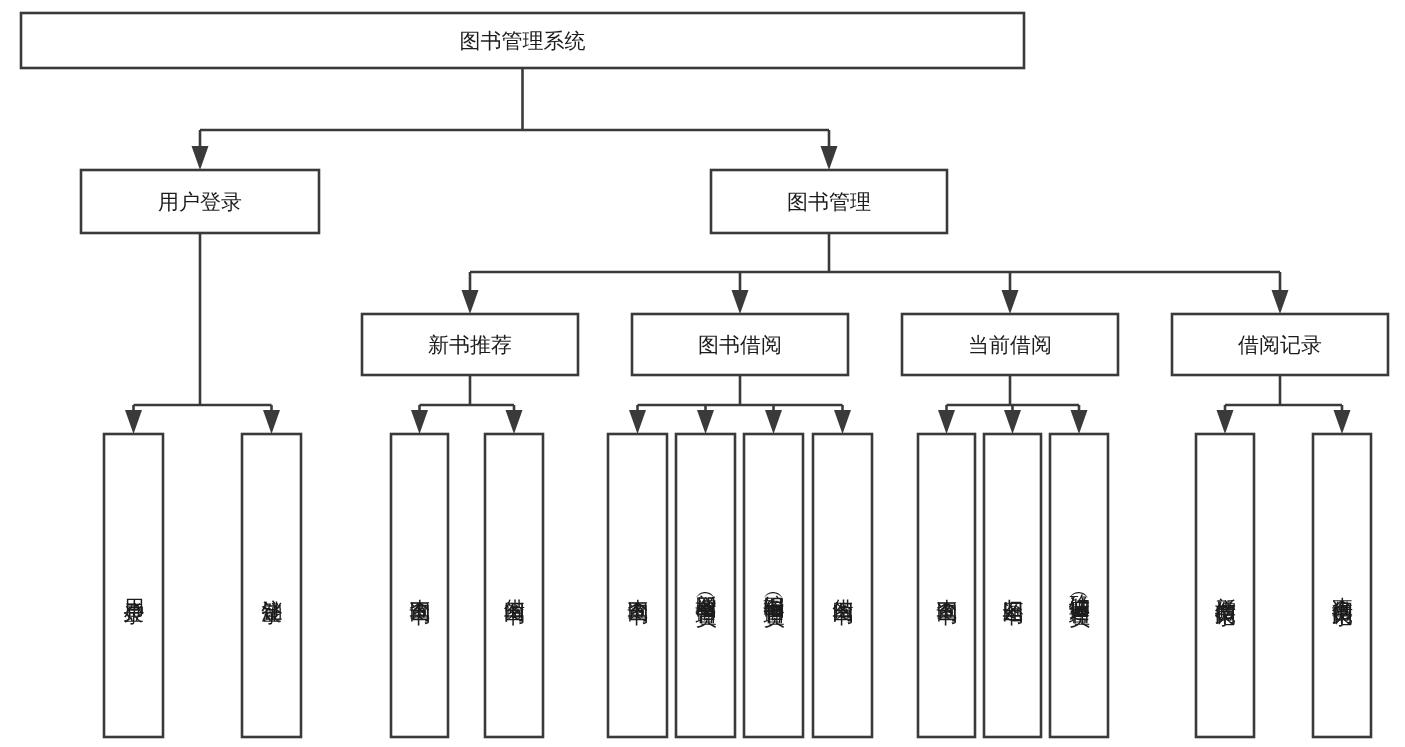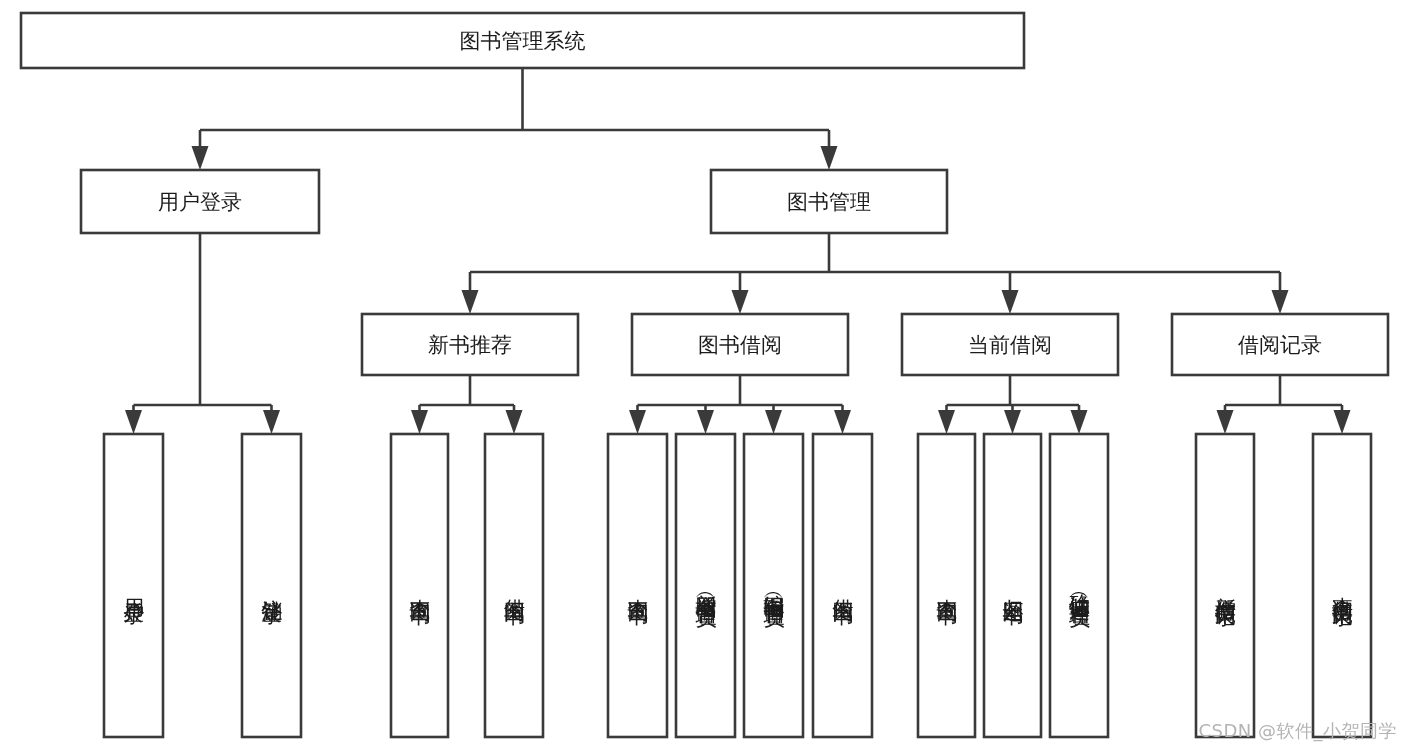--- a/index.html
+++ b/index.html
@@ -205,15 +205,14 @@
         <span class="node-label-vertical">确认归还（管理员）</span>
       </div>
       <div class="vlabel-wrap" style="left: 1196px; top: 444px; width: 58px; height: 283px; align-items: center;">
         <span class="node-label-vertical">新增借阅记录</span>
       </div>
       <div class="vlabel-wrap" style="left: 1313px; top: 444px; width: 58px; height: 283px; align-items: center;">
         <span class="node-label-vertical">查询借阅记录</span>
       </div>
     </div>
 
-  <div class="watermark">CSDN @软件_小贺同学</div>
 
 </div>
 
 </body></html>

